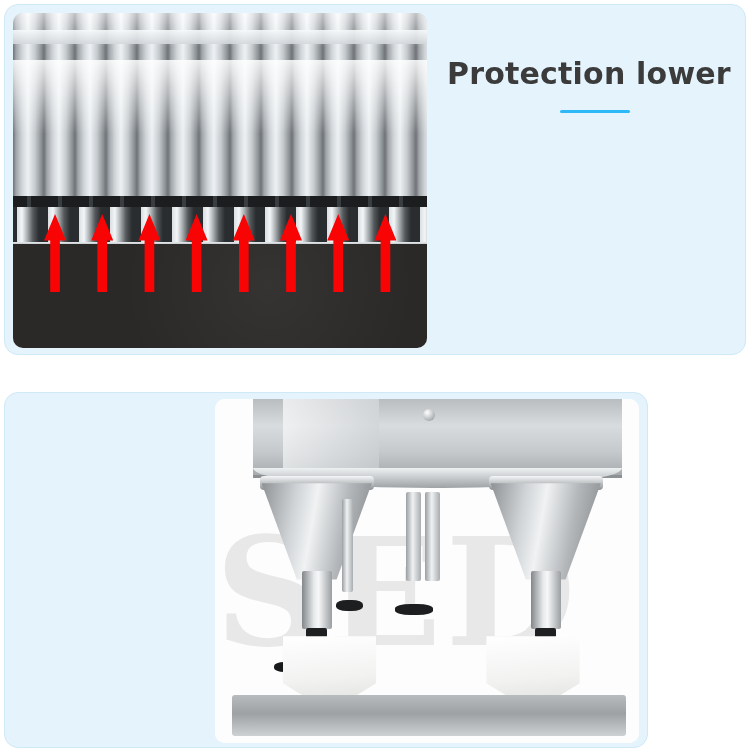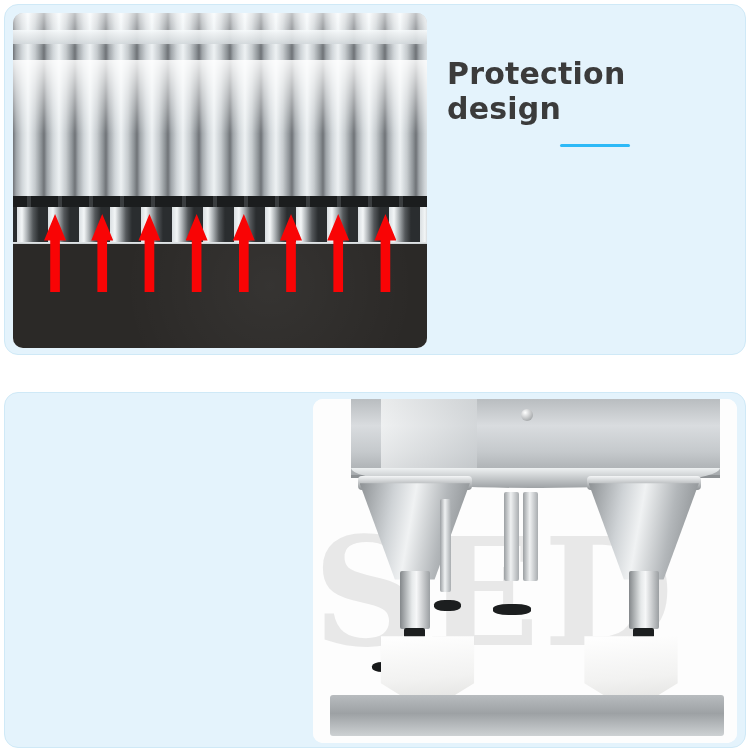--- a/index.html
+++ b/index.html
@@ -10,21 +10,21 @@
   
   .card{
     position:absolute;
     background:#e4f3fc;
     border:1px solid #cfe9f7;
     border-radius:14px;
     box-sizing:border-box;
     overflow:hidden;
   }
   #card-top{left:4px;  top:4px;   width:742px; height:351px;}
-  #card-bottom{left:4px;top:392px;width:742px; height:356px;}
+  #card-bottom{left:4px;top:392px;width:644px; height:356px;}
 
   
   .photo{
     position:absolute;
     border-radius:10px;
     overflow:hidden;
     background:#cfcfcf;
   }
   #photo-protection{left:8px; top:8px; width:414px; height:335px;}
   #photo-locator{right:8px; top:6px; width:424px; height:344px;}
@@ -221,21 +221,21 @@
           <div class="arrow" style="background: rgb(249, 4, 5); left: 30.3%; top: 60%;"></div>
           <div class="arrow" style="background: rgb(249, 4, 5); left: 41.7%; top: 60%;"></div>
           <div class="arrow" style="background: rgb(249, 4, 5); left: 53.1%; top: 60%;"></div>
           <div class="arrow" style="background: rgb(249, 4, 5); left: 64.5%; top: 60%;"></div>
           <div class="arrow" style="background: rgb(249, 4, 5); left: 75.9%; top: 60%;"></div>
           <div class="arrow" style="background: rgb(249, 4, 5); left: 87.3%; top: 60%;"></div>
         </div>
     </div>
 
     <div class="textblock" id="text-protection">
-      <h2 class="card-title">Protection design</h2>
+      <h2 class="card-title">Protection lower</h2>
       <div class="divider"></div>
     </div>
 
   </div>
 
   <div class="card" id="card-bottom">
 
     <div class="photo" id="photo-locator">
       <div class="mach-bg"></div>
       <div class="hopper-wall"></div>

